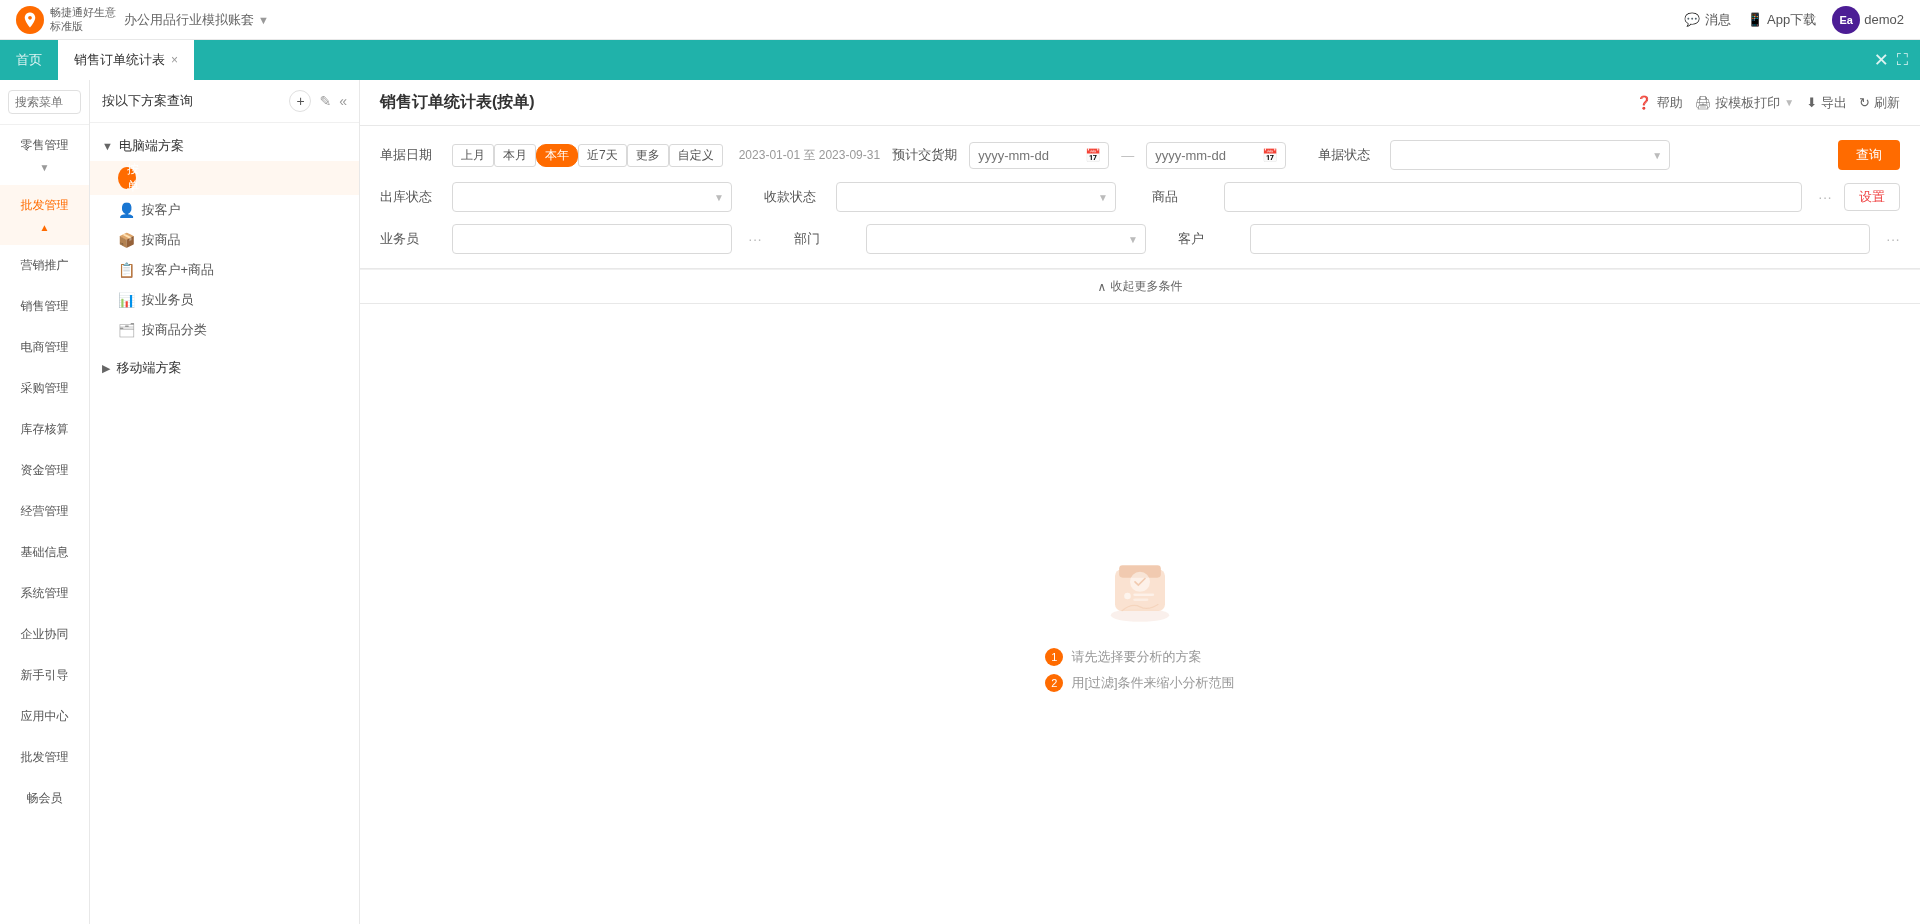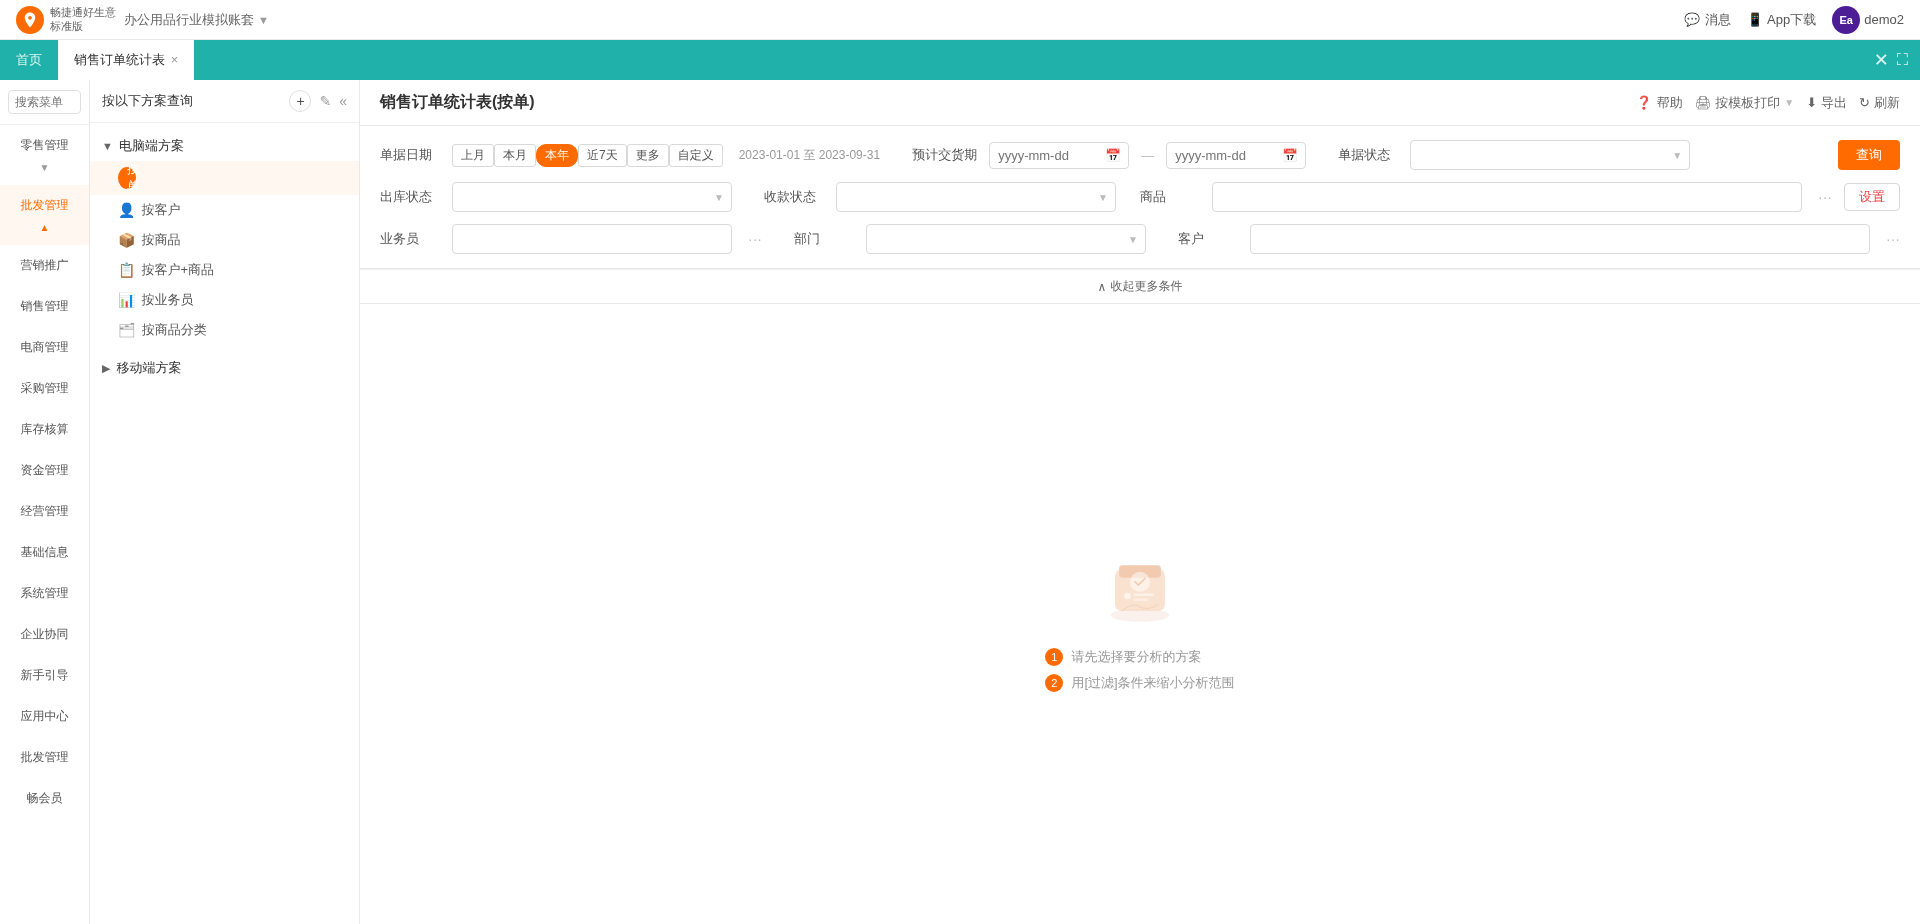--- a/index.html
+++ b/index.html
@@ -275,21 +275,21 @@
             <button class="date-btn">本月</button>
             <button class="date-btn active">本年</button>
             <button class="date-btn">近7天</button>
             <button class="date-btn">更多</button>
             <button class="date-btn">自定义</button>
           </div>
           <div class="filter-date-range">
             <span>2023-01-01 至 2023-09-31</span>
           </div>
 
-          <span class="filter-label" style="margin-left:20px;">预计交货期</span>
+          <span class="filter-label" style="">预计交货期</span>
           <div class="filter-date-input-wrap">
             <input type="text" placeholder="yyyy-mm-dd" style="">
             <span class="cal-icon">📅</span>
           </div>
           <span class="filter-separator">—</span>
           <div class="filter-date-input-wrap">
             <input type="text" placeholder="yyyy-mm-dd" style="">
             <span class="cal-icon">📅</span>
           </div>
 
@@ -314,21 +314,21 @@
           </div>
 
           <span class="filter-label" style="margin-left:20px;">收款状态</span>
           <div class="filter-select-wrap" style="flex:1;max-width:280px;">
             <select>
               <option value=""></option>
             </select>
             <span class="arrow-down">▼</span>
           </div>
 
-          <span class="filter-label" style="margin-left:12px;">商品</span>
+          <span class="filter-label" style="margin-left:24px;">商品</span>
           <input class="filter-input" type="text" style="flex: 1 1 0%; margin-right: 4px;">
           <span class="filter-dots">···</span>
 
           <button class="btn-setting" style="margin-left:auto;">设置</button>
         </div>
 
         <div class="filter-row">
           <span class="filter-label">业务员</span>
           <input class="filter-input" type="text" style="flex: 1 1 0%; max-width: 280px; margin-right: 4px;">
           <span class="filter-dots">···</span>

